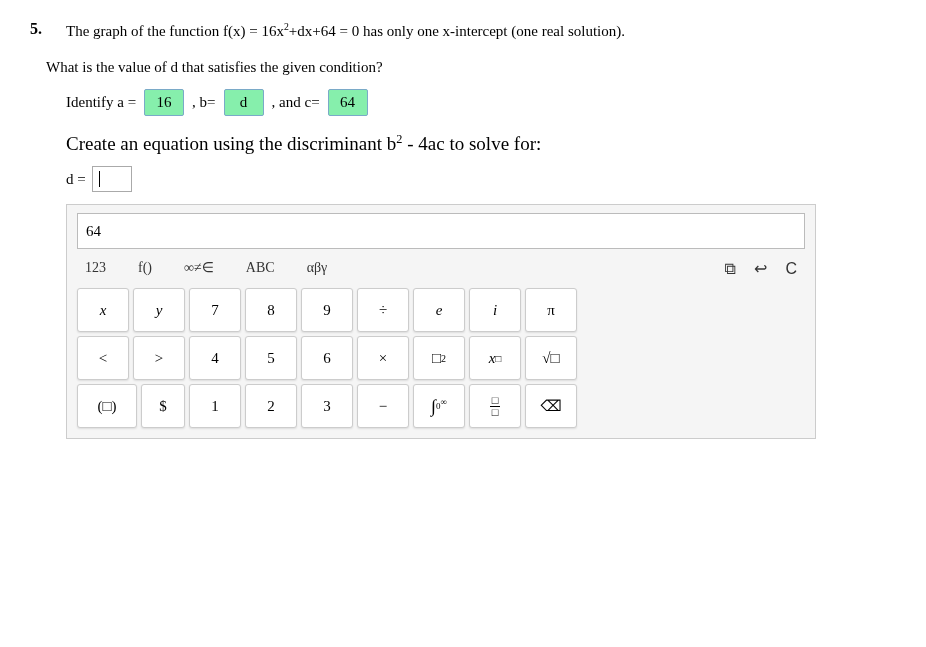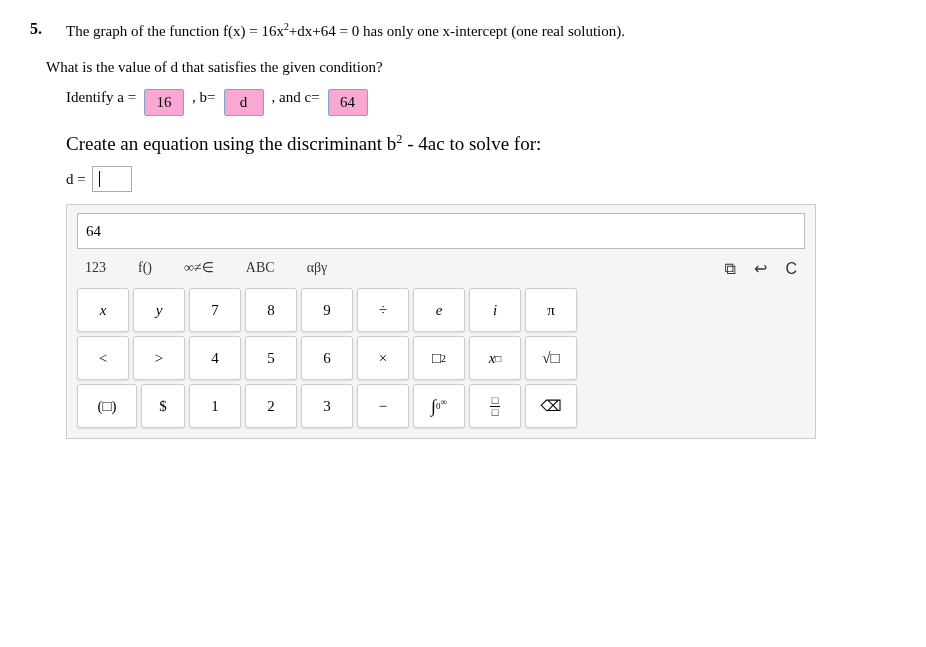--- a/index.html
+++ b/index.html
@@ -27,28 +27,28 @@
       line-height: 1.5;
     }
     .sub-text {
       font-size: 15px;
       line-height: 1.6;
       margin-left: 16px;
       margin-bottom: 10px;
     }
     .identify-row {
       display: flex;
-      align-items: flex-start;
+      align-items: center;
       gap: 8px;
       margin-left: 36px;
       margin-bottom: 14px;
       font-size: 15px;
     }
     .box-value {
-      background: #f9a8d4;
+      background: #86efac;
       border: 1px solid #7aaac8;
       padding: 4px 10px;
       font-size: 15px;
       min-width: 40px;
       text-align: center;
       border-radius: 2px;
     }
     .discriminant-text {
       font-size: 19px;
       margin-left: 36px;

